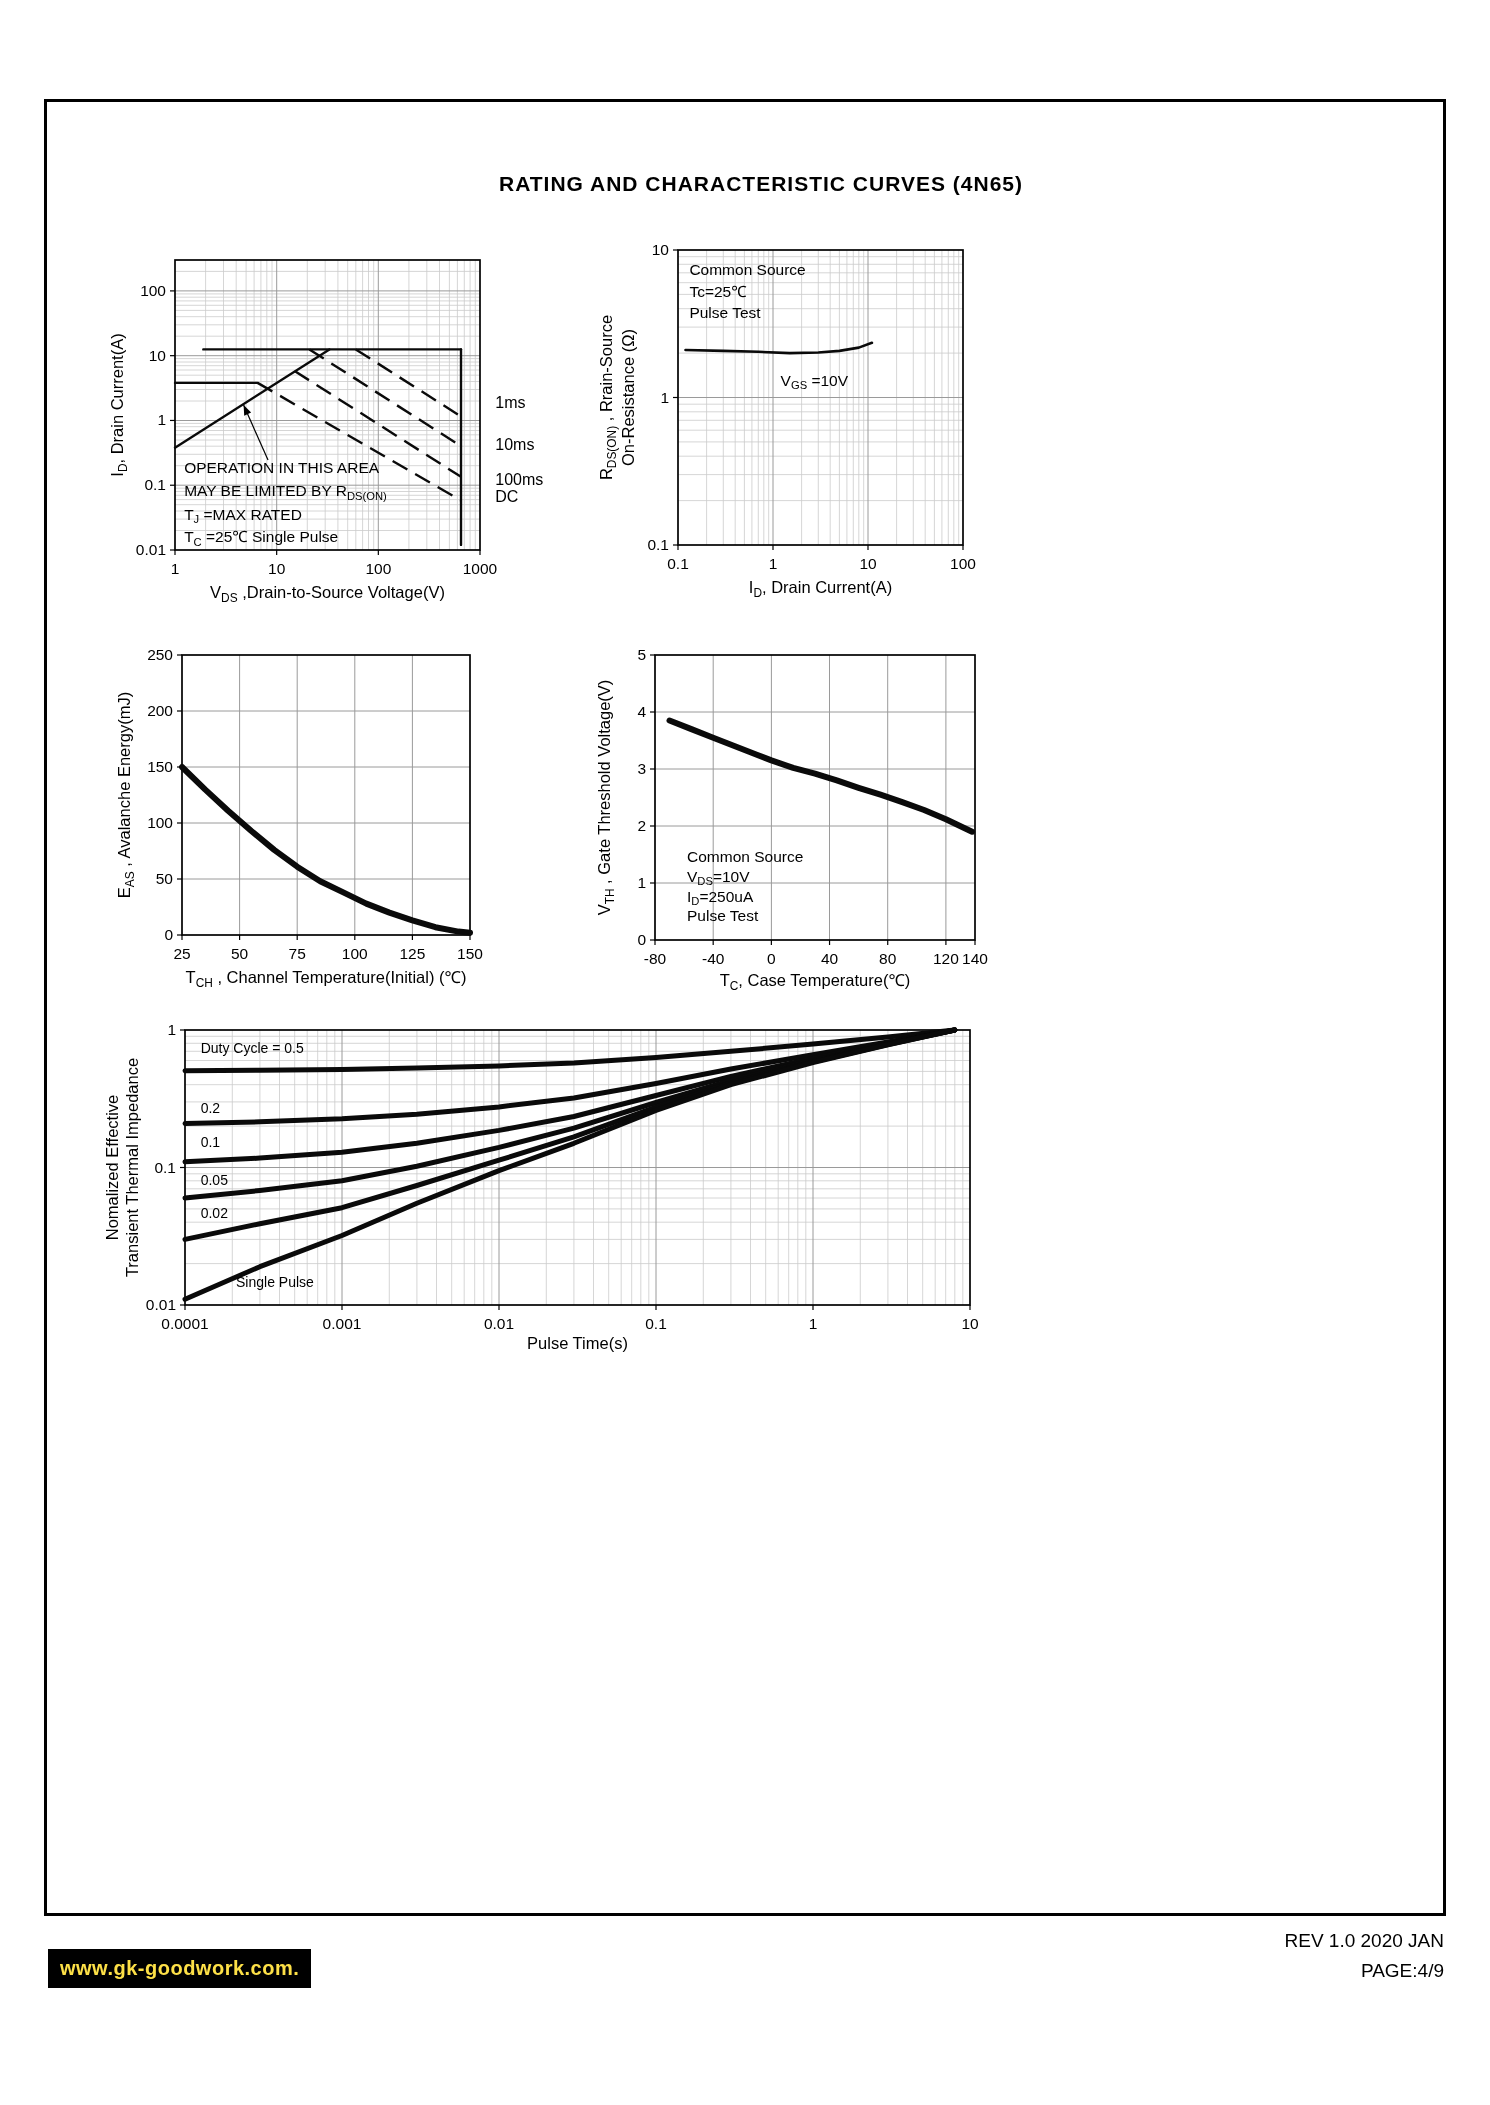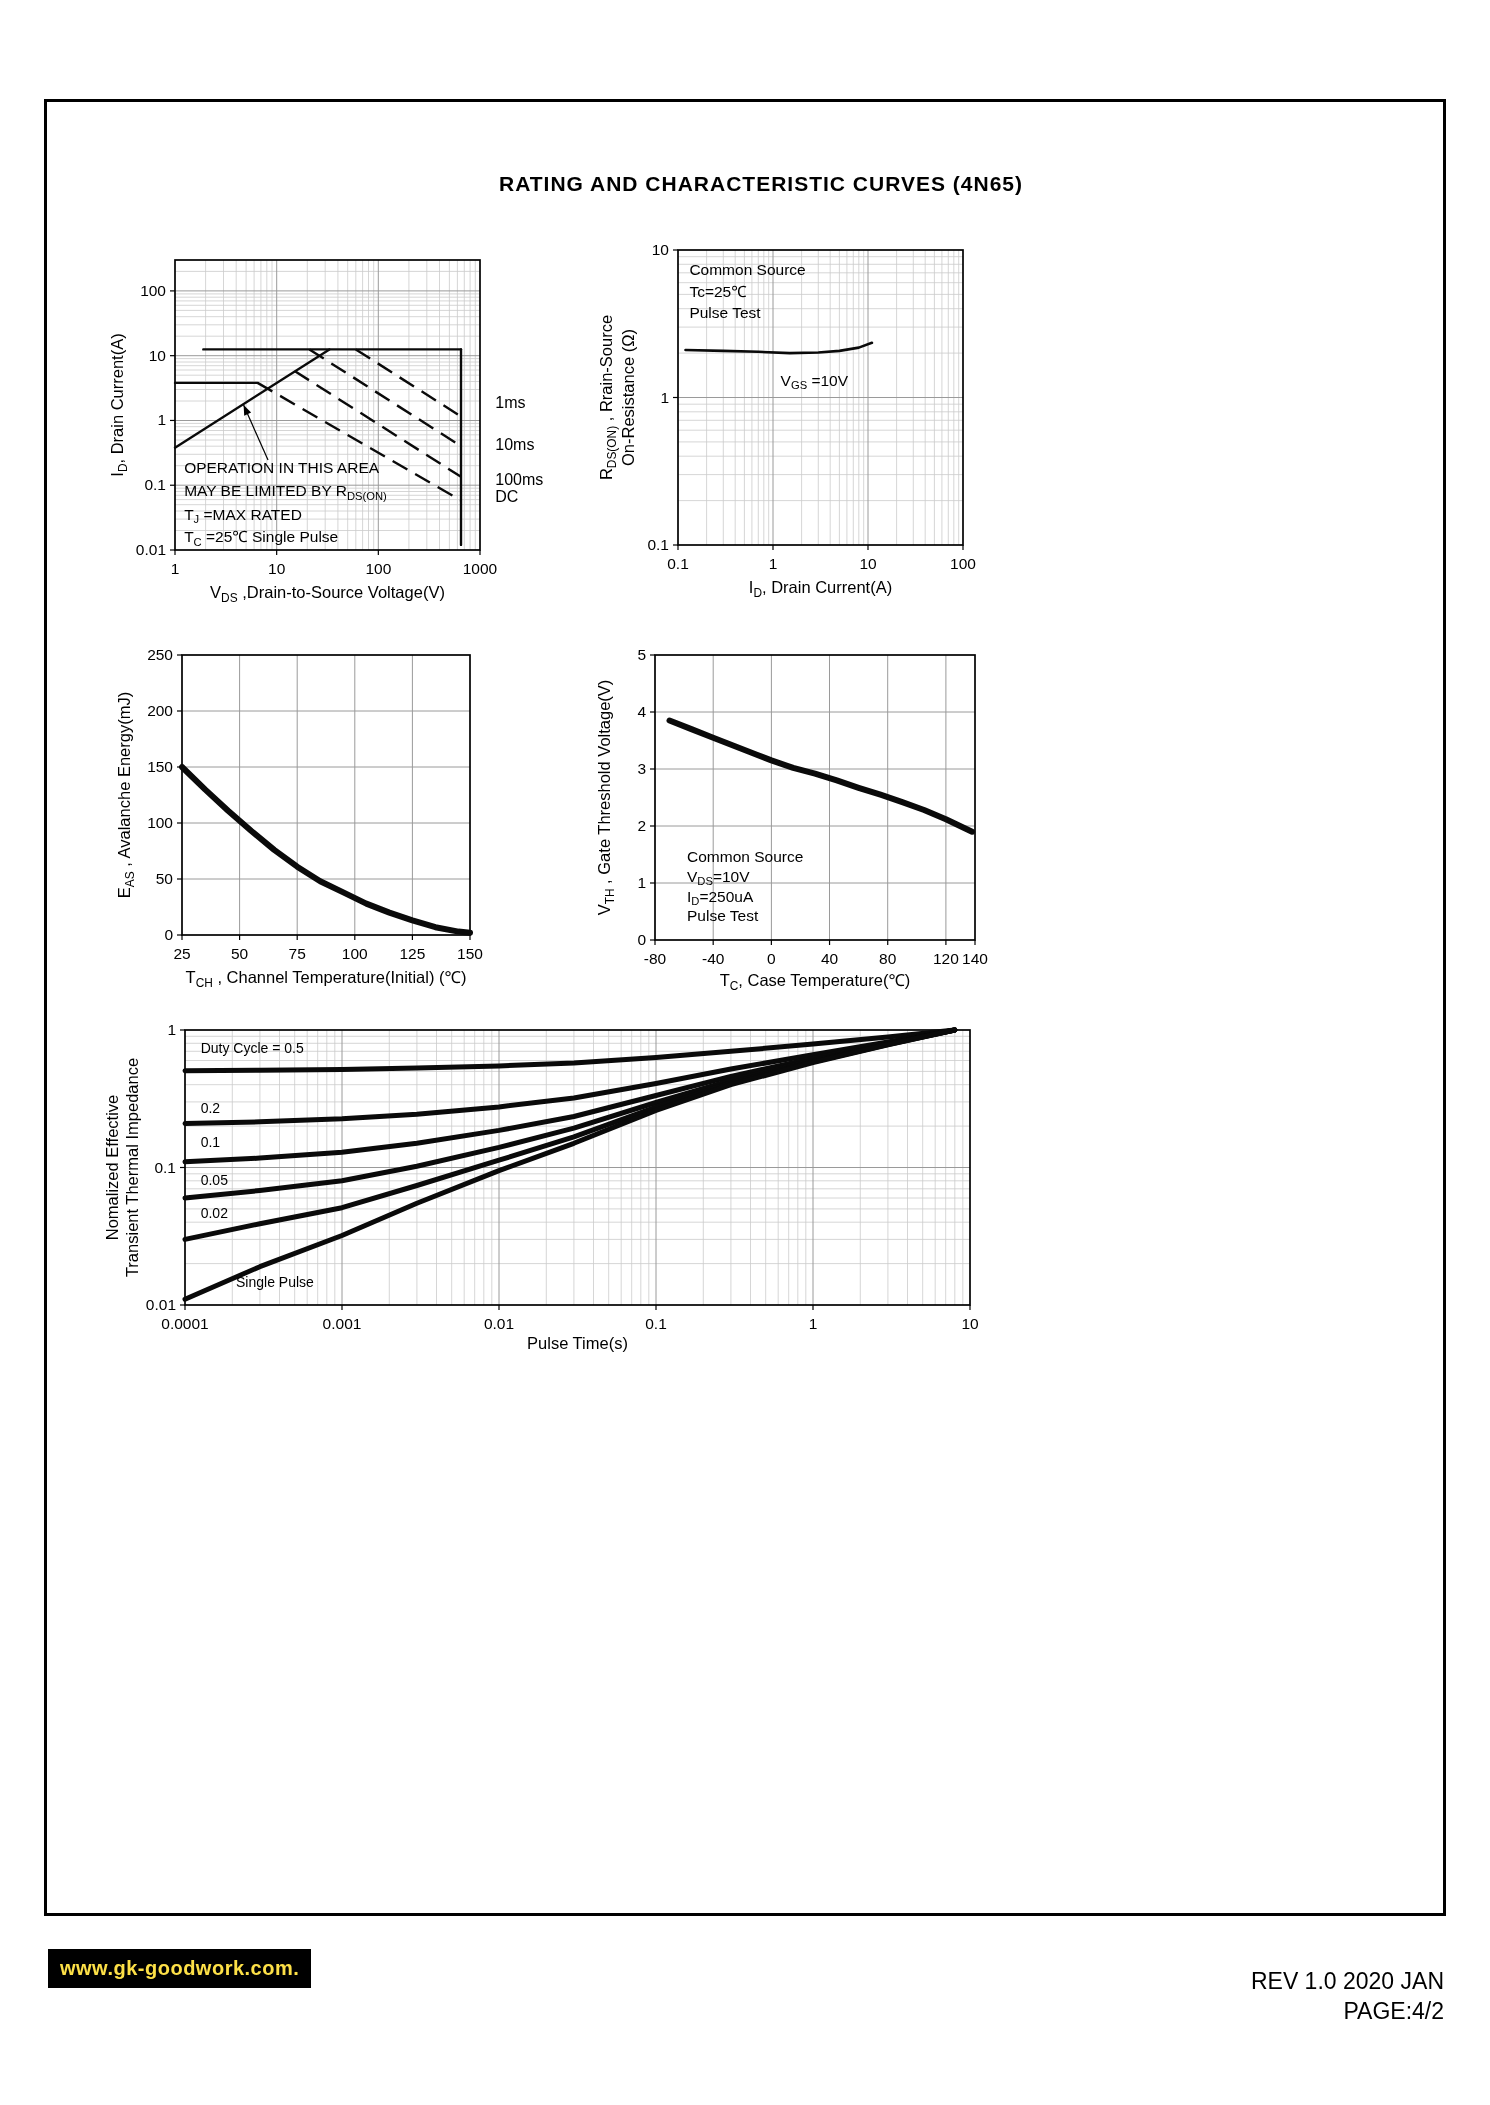--- a/index.html
+++ b/index.html
@@ -10,21 +10,21 @@
   .title{position:absolute;top:172px;left:0;width:100%;text-align:center;
          font-size:21px;letter-spacing:1px;font-weight:700;margin-left:16px;}
   .chart{position:absolute;}
   .c0{left:105px;top:235px;}
   .c1{left:595px;top:230px;}
   .c2{left:105px;top:625px;}
   .c3{left:595px;top:625px;}
   .c4{left:105px;top:1000px;}
   .site{position:absolute;left:48px;top:1949px;background:#000;color:#fde047;
         font-weight:bold;font-size:20px;padding:8px 12px;letter-spacing:0.5px;}
-  .rev{position:absolute;right:46px;top:1966px;text-align:right;font-size:23px;line-height:30px;}
+  .rev{position:absolute;right:46px;top:1926px;text-align:right;font-size:19px;line-height:30px;}
   svg text{font-family:"Liberation Sans",sans-serif;fill:#000;}
 </style>
 </head>
 <body>
 
 <div class="page">
   <div class="frame"></div>
   <div class="title">RATING AND CHARACTERISTIC CURVES (4N65)</div>
 
   <div class="chart c0"><svg width="450" height="400">
@@ -394,15 +394,15 @@
         <text font-size="14" text-anchor="start" x="95.7" y="112.5"><tspan>0.2</tspan></text>
         <text font-size="14" text-anchor="start" x="95.7" y="146.875"><tspan>0.1</tspan></text>
         <text font-size="14" text-anchor="start" x="95.7" y="185.37499999999997"><tspan>0.05</tspan></text>
         <text font-size="14" text-anchor="start" x="95.7" y="218.37500000000003"><tspan>0.02</tspan></text>
         <text font-size="14" text-anchor="start" x="131.025" y="287.125"><tspan>Single Pulse</tspan></text>
       </svg></div>
 
   <div class="site">www.gk-goodwork.com.</div>
   <div class="rev">
     <div>REV 1.0 2020 JAN</div>
-    <div>PAGE:4/2</div>
+    <div>PAGE:4/9</div>
   </div>
 </div>
 
 </body></html>

